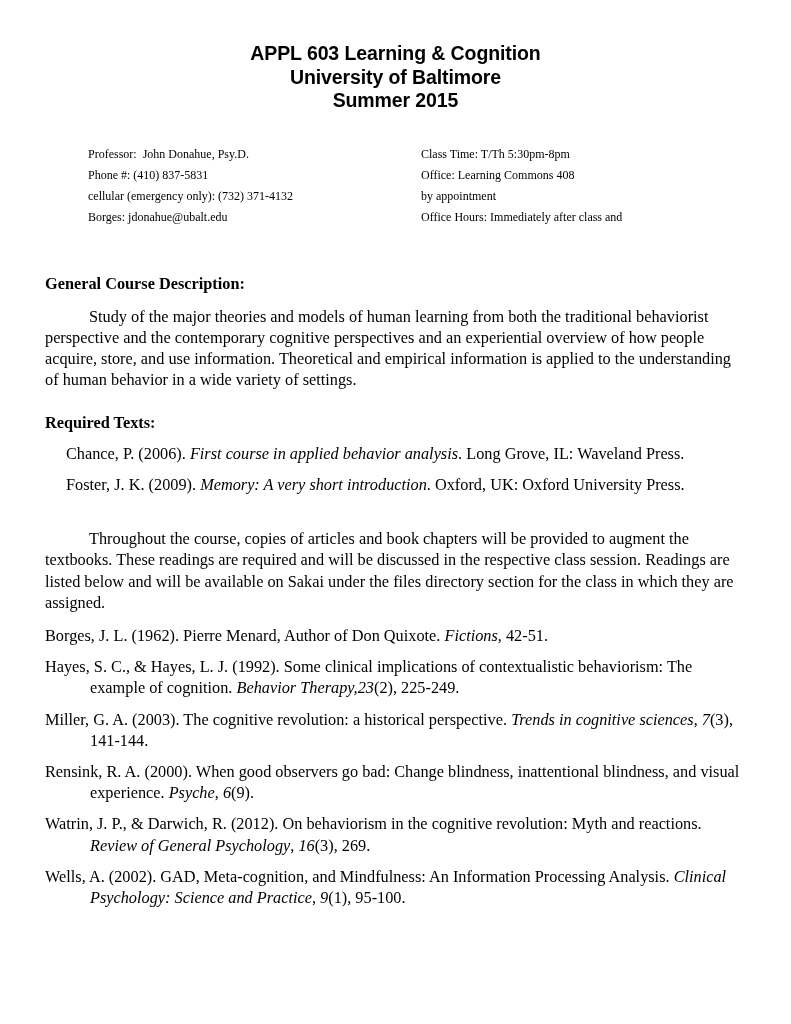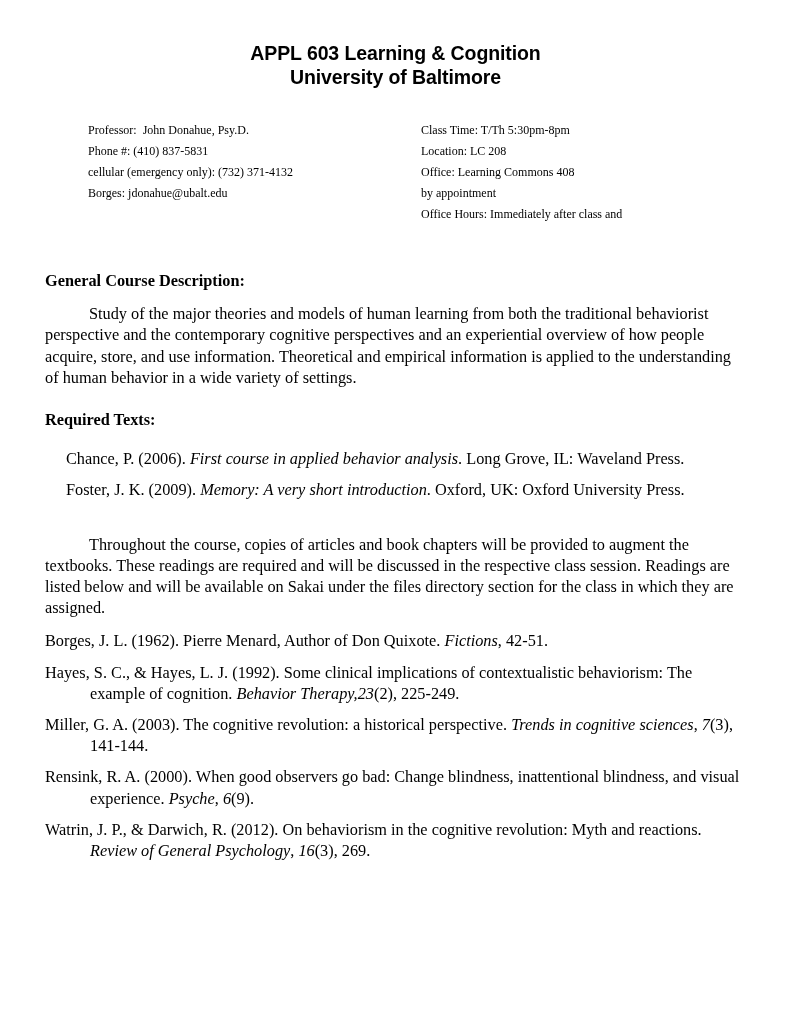--- a/index.html
+++ b/index.html
@@ -70,21 +70,21 @@
 
   .sec-gap-general { height: 45px; }
   .para {
     text-indent: 44px;
     margin-top: 12px;
     text-align: left;
   }
 
   .sec-gap { height: 21px; }
 
-  .texts-list { margin-top: 18px; }
+  .texts-list { margin-top: 10px; }
   .text-entry {
     margin-left: 21px;
     margin-top: 0;
     margin-bottom: 0;
     padding-bottom: 10px;
   }
   .text-entry:last-child { padding-bottom: 0; }
 
   .readings-list { margin-top: 12px; }
   .reading-entry {
@@ -97,32 +97,32 @@
   i, .it { font-style: italic; }
 </style>
 </head>
 <body>
 
 <div class="page">
 
   <div class="title-block">
     <span class="title-line">APPL 603 Learning &amp; Cognition</span>
     <span class="title-line">University of Baltimore</span>
+    <span class="title-line">Summer 2015</span>
   </div>
 
   <div class="contact-block">
     <div class="contact-col-left">
       <span class="contact-line">Professor:  John Donahue, Psy.D.</span>
       <span class="contact-line">Phone #: (410) 837-5831</span>
       <span class="contact-line">cellular (emergency only): (732) 371-4132</span>
       <span class="contact-line">Borges: jdonahue@ubalt.edu</span>
     </div>
     <div class="contact-col-right">
       <span class="contact-line">Class Time: T/Th 5:30pm-8pm</span>
-      <span class="contact-line">Location: LC 208</span>
       <span class="contact-line">Office: Learning Commons 408</span>
       <span class="contact-line">by appointment</span>
       <span class="contact-line">Office Hours: Immediately after class and</span>
     </div>
   </div>
 
   <div class="body-area">
 
     <div class="sec-gap-general"></div>
 
@@ -161,18 +161,21 @@
 
       <div class="reading-entry">
         <span>Rensink, R. A. (2000). When good observers go bad: Change blindness, inattentional blindness, and visual experience. </span><i>Psyche</i><span>, </span><i>6</i><span>(9).</span>
       </div>
 
 
       <div class="reading-entry">
         <span>Watrin, J. P., &amp; Darwich, R. (2012). On behaviorism in the cognitive revolution: Myth and reactions. </span><i>Review of General Psychology</i><span>, </span><i>16</i><span>(3), 269.</span>
       </div>
 
+      <div class="reading-entry">
+        <span>Wells, A. (2002). GAD, Meta-cognition, and Mindfulness: An Information Processing Analysis. </span><i>Clinical Psychology: Science and Practice</i><span>, </span><i>9</i><span>(1), 95-100.</span>
+      </div>
 
     </div>
 
   </div>
 
 </div>
 
 </body></html>

